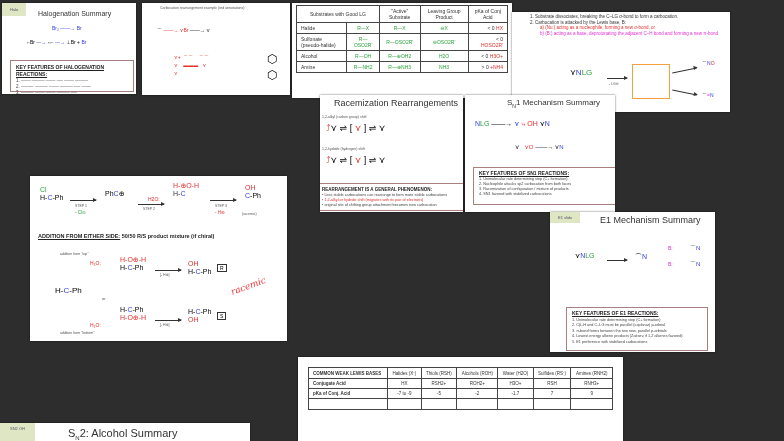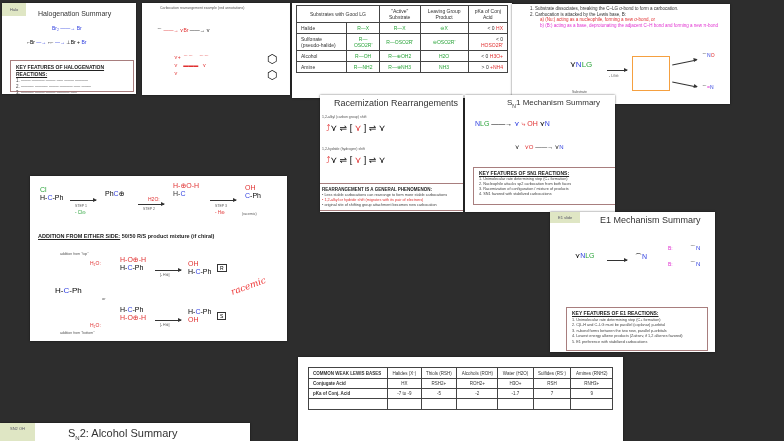--- a/index.html
+++ b/index.html
@@ -75,21 +75,21 @@
       <td style="text-align:left">Amine</td>
       <td class="green">R—NH2</td>
       <td class="green">R—⊕NH3</td>
       <td class="green">NH3</td>
       <td style="text-align:right"><span>&gt; 0</span> <span class="red">+NH4</span></td>
     </tr>
   </tbody>
     </table>
 </div>
 
-<div class="slide" style="left:512px;top:4px;width:218px;height:100px;">
+<div class="slide" style="left:512px;top:12px;width:218px;height:100px;">
   <div style="position:absolute;left:18px;top:2px;font-size:4.5px;line-height:5.5px;color:#333;width:196px;">
     <div>1.  Substrate dissociates, breaking the C–LG σ-bond to form a carbocation.</div>
     <div>2.  Carbocation is attacked by the Lewis base, B:</div>
     <div class="red" style="padding-left:10px">a)  (Nu:) acting as a nucleophile, forming a new σ-bond, or</div>
     <div class="mag" style="padding-left:10px">b)  (B:) acting as a base, deprotonating the adjacent C–H bond and forming a new π-bond</div>
   </div>
   <div class="mol" style="left:58px;top:56px;font-size:8px;">⋎<span class="blue">N</span><span class="green">LG</span></div>
   <div class="sm" style="position:absolute;left:60px;top:86px;font-size:3.5px;">Substrate</div>
   <div class="arrow" style="left:95px;top:66px;width:20px;"></div>
   <div class="sm green" style="position:absolute;left:97px;top:70px;font-size:3.5px;">- LG⊖</div>

